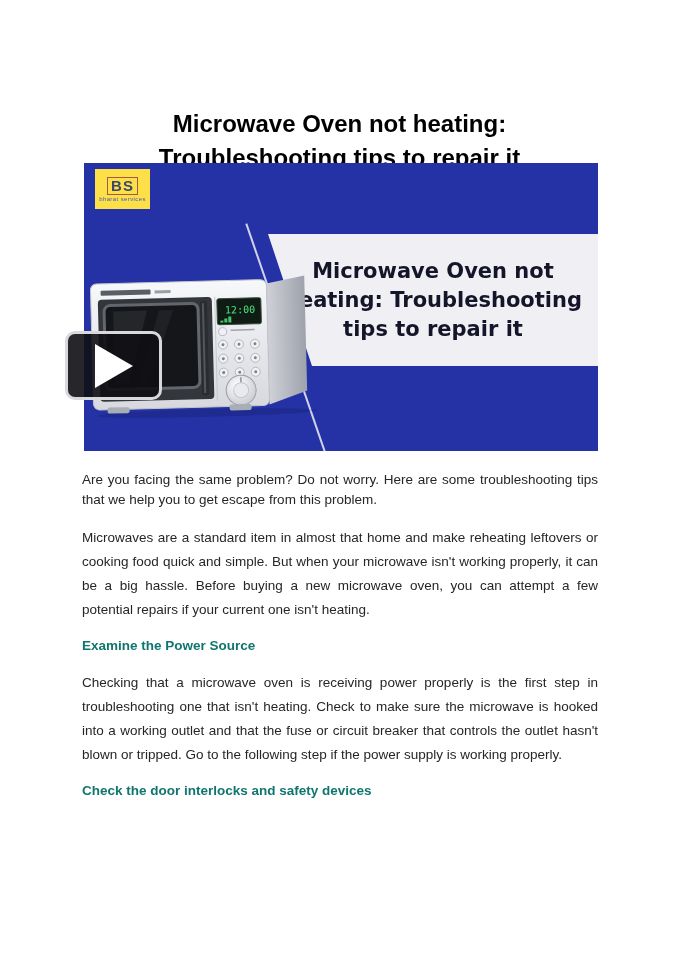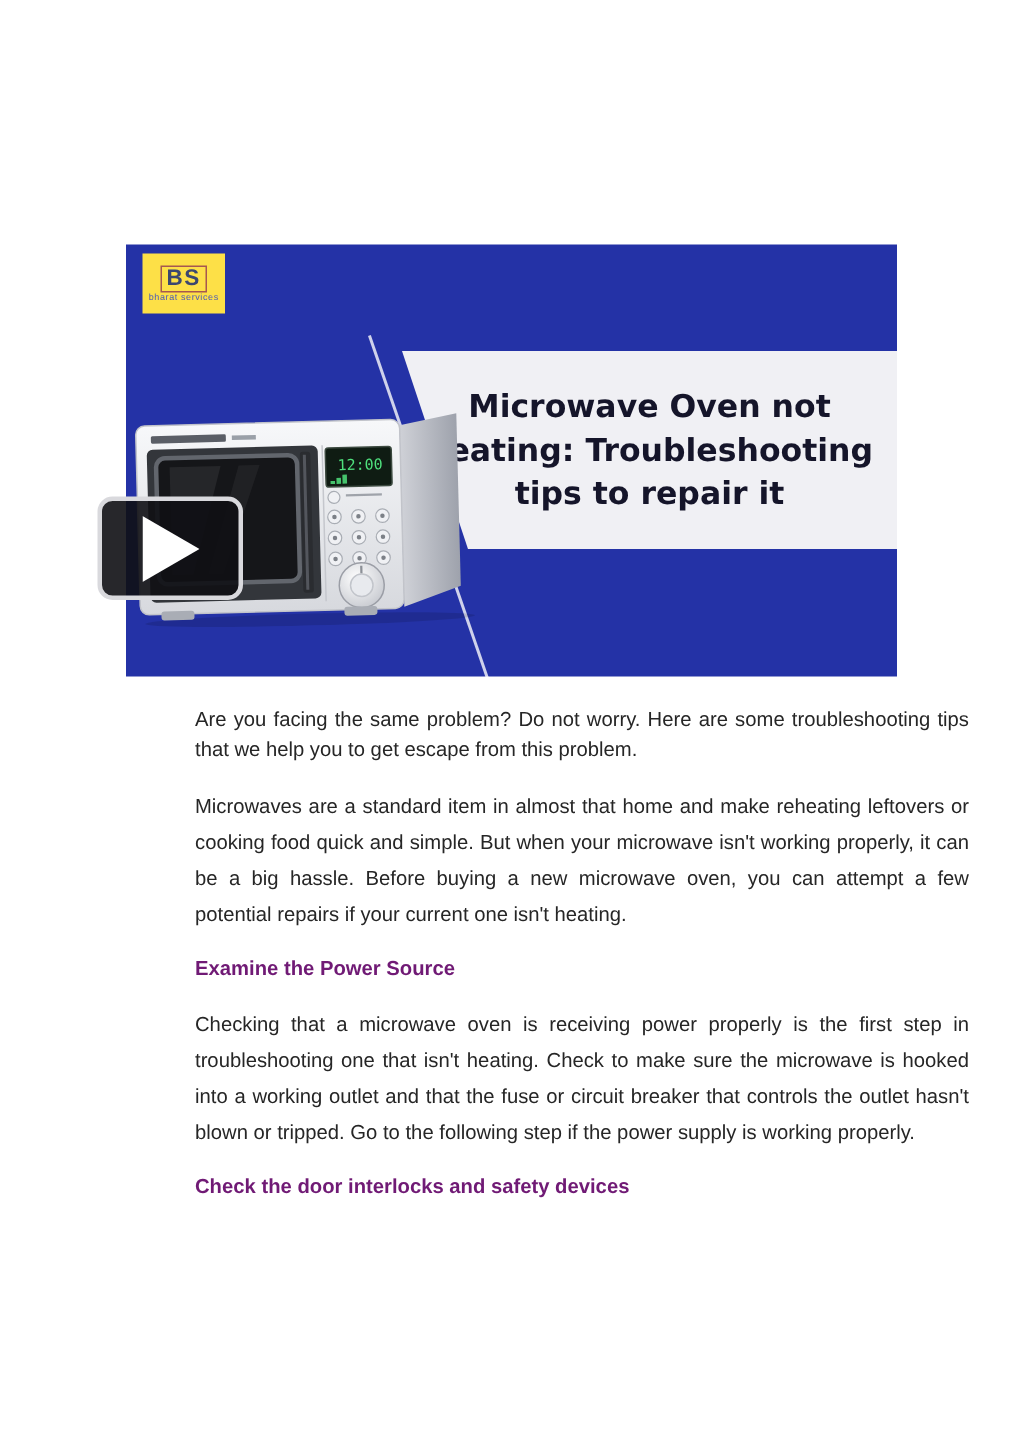--- a/index.html
+++ b/index.html
@@ -30,33 +30,36 @@
   .panel-text span{display:block;white-space:nowrap;}
 
   .microwave{position:absolute;left:6px;top:112px;width:238px;height:142px;z-index:2;
              transform:rotate(-1.5deg);}
 
   .play-button{position:absolute;left:-19px;top:168px;width:97px;height:69px;box-sizing:border-box;
                background:rgba(16,16,20,.9);border:3px solid #d9d9dd;border-radius:10px;
                display:flex;align-items:center;justify-content:center;z-index:5;cursor:pointer;}
 
   
-  .article{position:absolute;left:82px;top:470px;width:516px;font-size:13.5px;color:#262626;margin-left:48px;}
+  .article{position:absolute;left:82px;top:470px;width:516px;font-size:13.5px;color:#262626;}
   .article p{margin:0;text-align:justify;}
   .p-intro{line-height:20px;margin-bottom:16px !important;}
   .p-body{line-height:24px;margin-bottom:16px !important;}
   .p-single{line-height:20px;margin-bottom:18px !important;}
-  .article h3{font-size:13.5px;font-weight:bold;color:#701a75;margin:0 0 17px 0;line-height:16px;}
+  .article h3{font-size:13.5px;font-weight:bold;color:#0f766e;margin:0 0 17px 0;line-height:16px;}
   .h-last{margin-bottom:0 !important;}
 </style>
 </head>
 <body>
 
 <div class="page">
 
+  <h1 class="doc-title"><span>Microwave Oven not heating:</span><br>
+    <span>Troubleshooting tips to repair it</span>
+  </h1>
 
   <div class="banner">
 
     <div class="logo">
       <div class="logo-initials">BS</div>
       <div class="logo-name">bharat services</div>
     </div>
 
     <div class="diag-line"></div>
 

